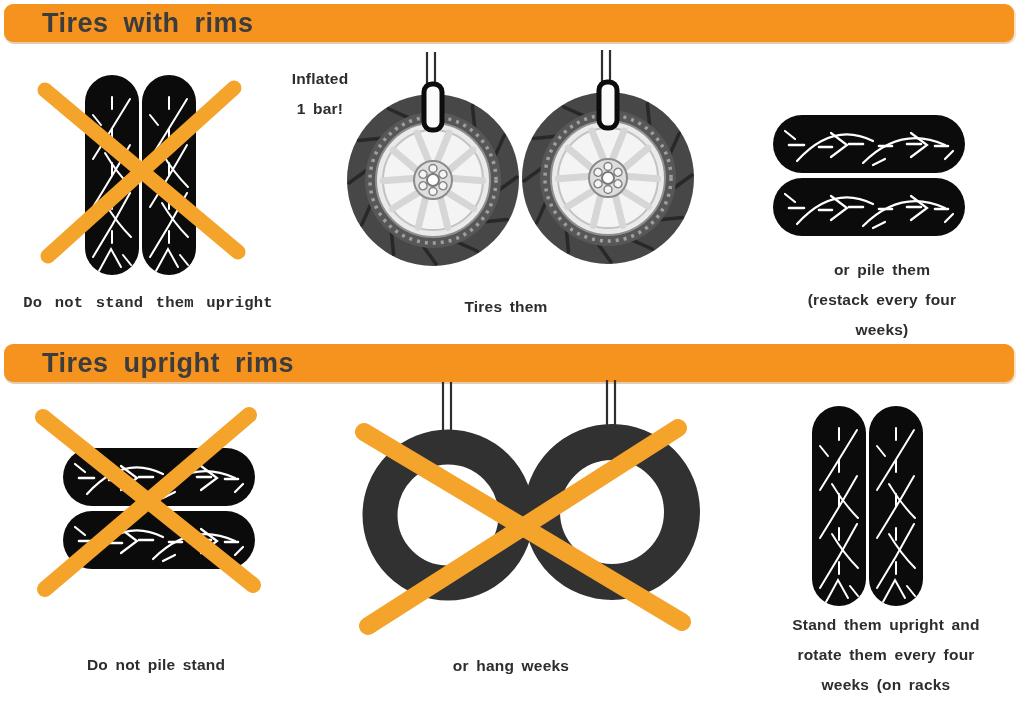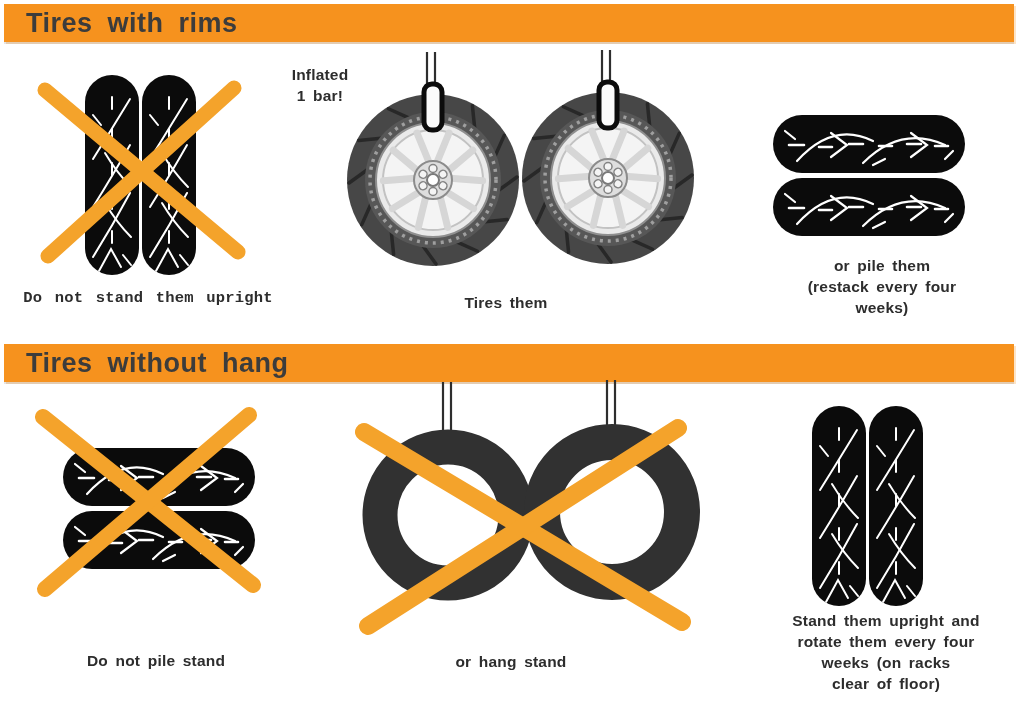--- a/index.html
+++ b/index.html
@@ -5,42 +5,43 @@
   html,body{margin:0;padding:0;}
   body{
     width:1024px;height:704px;position:relative;background:#ffffff;
     font-family:"Liberation Sans",sans-serif;overflow:hidden;
   }
   .bar{
     position:absolute;left:4px;right:10px;height:38px;
     background:var(--c-bar,#F6921E);
     color:var(--c-header-text,#3C3C3C);
     font-size:27px;font-weight:bold;line-height:39px;
-    padding-left:22px;letter-spacing:.5px;word-spacing:7px;
+    padding-left:38px;letter-spacing:.5px;word-spacing:7px;
     box-shadow:0 2px 0 rgba(0,0,0,.10), 2px 2px 0 rgba(246,146,30,.25);
+    border-radius:9px;
   }
   .caption{
     position:absolute;text-align:center;font-weight:bold;
-    font-size:15.5px;line-height:21px;color:var(--c-text,#2D2D2D);
+    font-size:15.5px;line-height:30px;color:var(--c-text,#2D2D2D);
     white-space:pre-line;word-spacing:3px;letter-spacing:.2px;
   }
   .fig{position:absolute;}
   .cross line{stroke:var(--c-cross,#F4A32B);stroke-linecap:round;}
   .tire-fill{fill:var(--c-tire,#0B0B0B);}
   .ring-stroke{stroke:var(--c-ring,#313131);fill:none;}
   .strap line{stroke:#2e2e2e;stroke-width:2.2;}
 </style>
 </head>
 <body>
 
 <div class="bar" style="top:4px;">
   <span>Tires with rims</span>
 </div>
 <div class="bar" style="top:344px;">
-  <span>Tires without hang</span>
+  <span>Tires upright rims</span>
 </div>
 
 <svg class="fig" style="left:30px;top:60px;" width="225" height="235" viewBox="0 0 225 235">
   <defs>
     <clipPath id="vc1">
         <rect width="54" height="200" rx="27"></rect>
       </clipPath>
     <g id="vt1">
       <rect width="54" height="200" rx="27" class="tire-fill"></rect>
       <g clip-path="url(#vc1)" stroke="#fff" stroke-width="2" fill="none" stroke-linecap="round">
@@ -235,18 +236,18 @@
 <div class="caption" style="left:18px;top:288px;width:260px;font-family:Liberation Mono, monospace;">Do not stand them upright</div>
 
 <div class="caption" style="left:406px;top:292px;width:200px;">Tires them</div>
 
 <div class="caption" style="left:767px;top:255px;width:230px;">or pile them
 (restack every four
 weeks)</div>
 
 <div class="caption" style="left:26px;top:650px;width:260px;">Do not pile stand</div>
 
-<div class="caption" style="left:411px;top:651px;width:200px;">or hang stand</div>
+<div class="caption" style="left:411px;top:651px;width:200px;">or hang weeks</div>
 
 <div class="caption" style="left:771px;top:610px;width:230px;">Stand them upright and
 rotate them every four
 weeks (on racks
 clear of floor)</div>
 
 </body></html>

